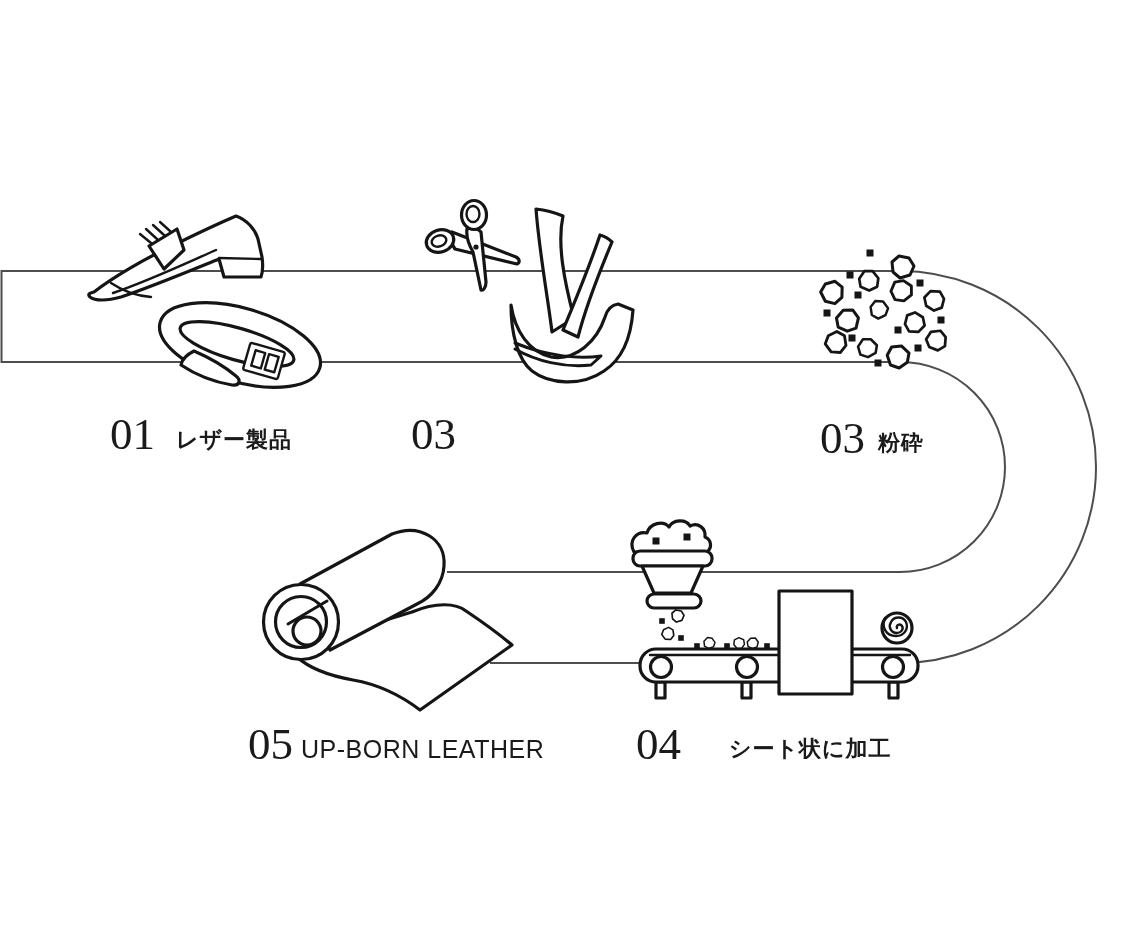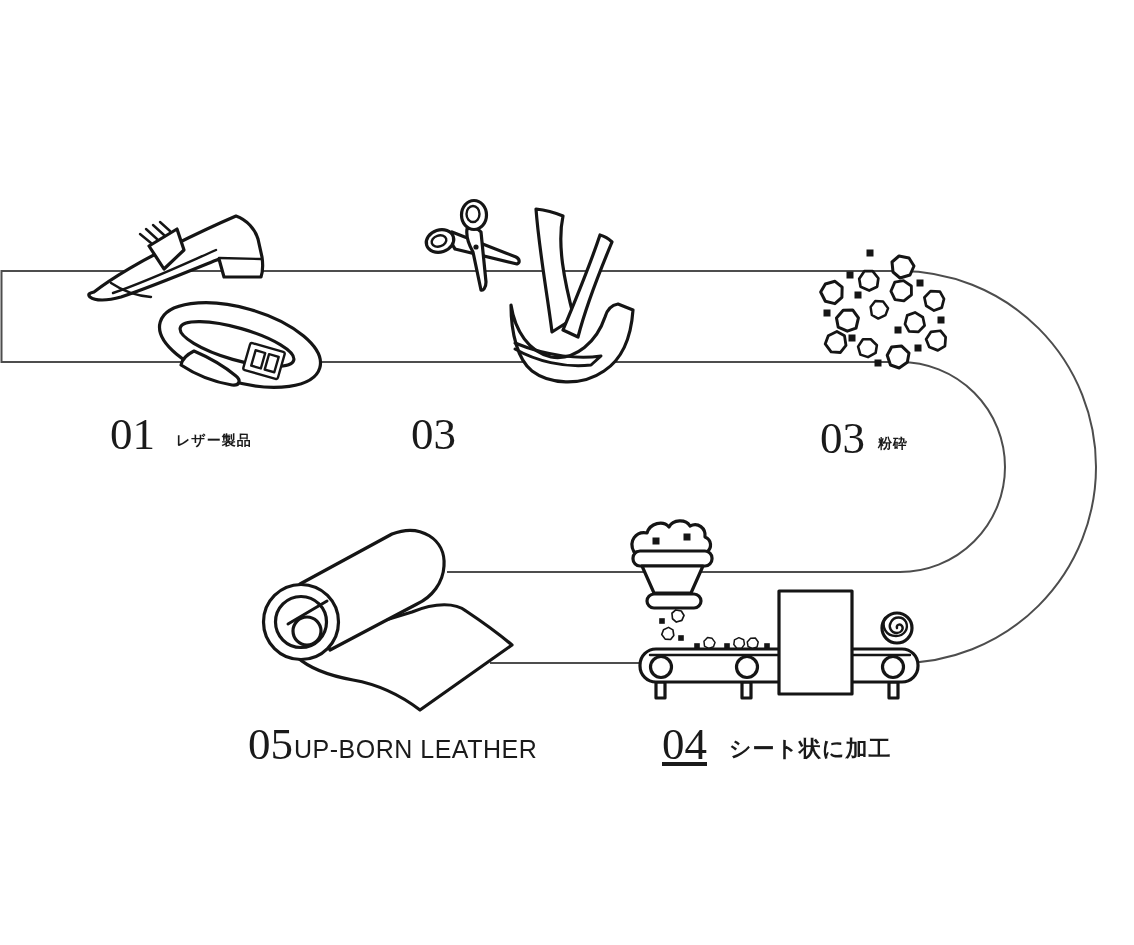--- a/index.html
+++ b/index.html
@@ -8,21 +8,21 @@
   #art{position:absolute;left:0;top:0;}
   
   .band{stroke:#4d4d4d;stroke-width:2;fill:none;}
   .art{stroke:#151515;stroke-width:3.2;fill:#ffffff;stroke-linejoin:round;stroke-linecap:round;}
   .artline{stroke:#151515;stroke-width:3;fill:none;stroke-linejoin:round;stroke-linecap:round;}
   .thin{stroke-width:2.4;}
   .solid{fill:#151515;stroke:none;}
   
   .lbl{position:absolute;white-space:nowrap;}
   .num{font-family:"Liberation Serif","DejaVu Serif",serif;font-size:45px;line-height:45px;font-weight:400;}
-  .jp{font-family:"DejaVu Sans","Liberation Sans",sans-serif;font-size:14px;line-height:24px;font-weight:600;letter-spacing:1px;}
+  .jp{font-family:"DejaVu Sans","Liberation Sans",sans-serif;font-size:22px;line-height:24px;font-weight:600;letter-spacing:1px;}
   .jp2{font-family:"DejaVu Sans","Liberation Sans",sans-serif;font-size:22px;line-height:35px;font-weight:600;letter-spacing:0.5px;text-align:center;}
   .en{font-family:"Liberation Sans","DejaVu Sans",sans-serif;font-size:25px;line-height:26px;font-weight:400;letter-spacing:0.5px;}
 </style>
 </head>
 <body>
 
 <div id="stage">
 
   <svg id="art" width="1134" height="945" viewBox="0 0 1134 945" xmlns="http://www.w3.org/2000/svg">
 
@@ -175,19 +175,19 @@
   </svg>
 
   <div class="lbl num" style="left:110px;top:412px;">01</div>
   <div class="lbl jp" style="left:176px;top:428px;">レザー製品</div>
 
   <div class="lbl num" style="left:411px;top:412px;">03</div>
 
   <div class="lbl num" style="left:820px;top:416px;">03</div>
   <div class="lbl jp" style="left:878px;top:431px;">粉砕</div>
 
-  <div class="lbl num" style="left:662px;top:722px;text-decoration:underline;">04</div>
+  <div class="lbl num" style="left:636px;top:722px;">04</div>
   <div class="lbl jp" style="left:729px;top:737px;font-size:22px;">シート状に加工</div>
 
   <div class="lbl num" style="left:248px;top:722px;">05</div>
-  <div class="lbl en" style="left:294px;top:736px;">UP-BORN LEATHER</div>
+  <div class="lbl en" style="left:301px;top:736px;">UP-BORN LEATHER</div>
 
 </div>
 
 </body></html>

